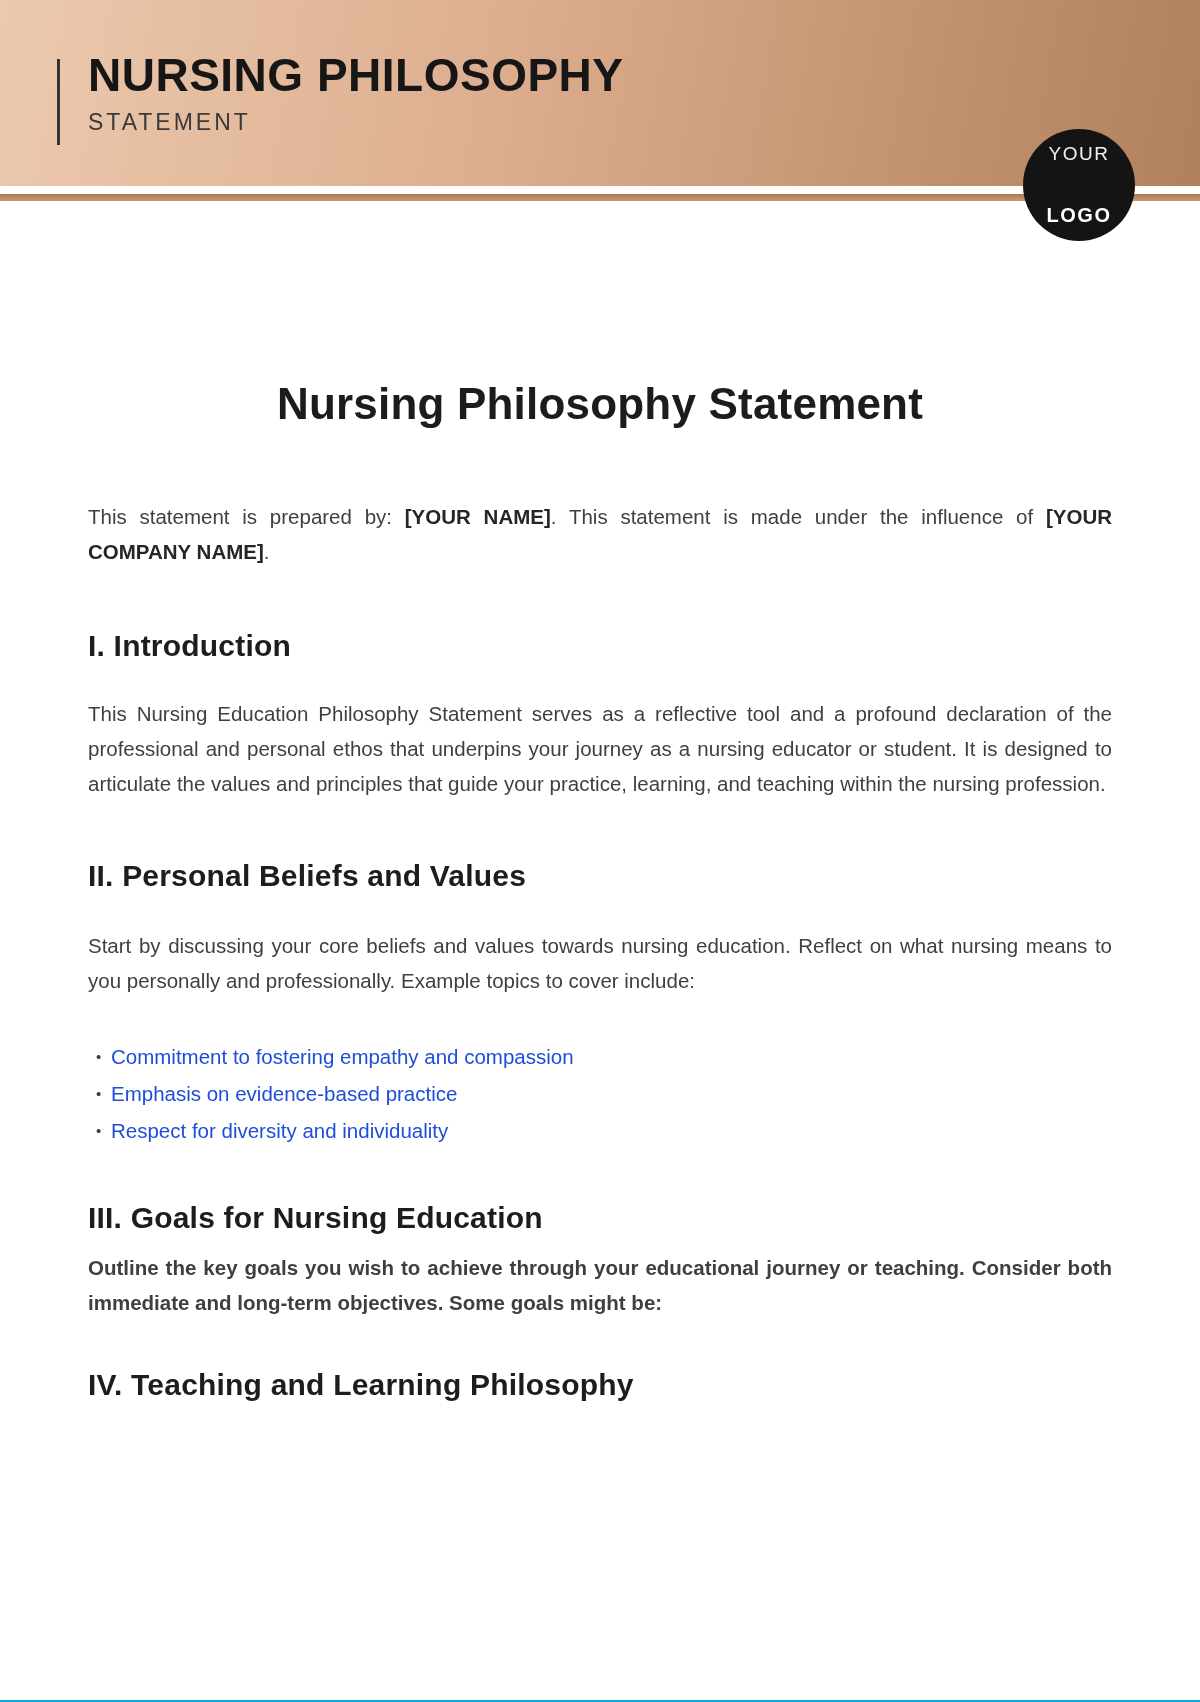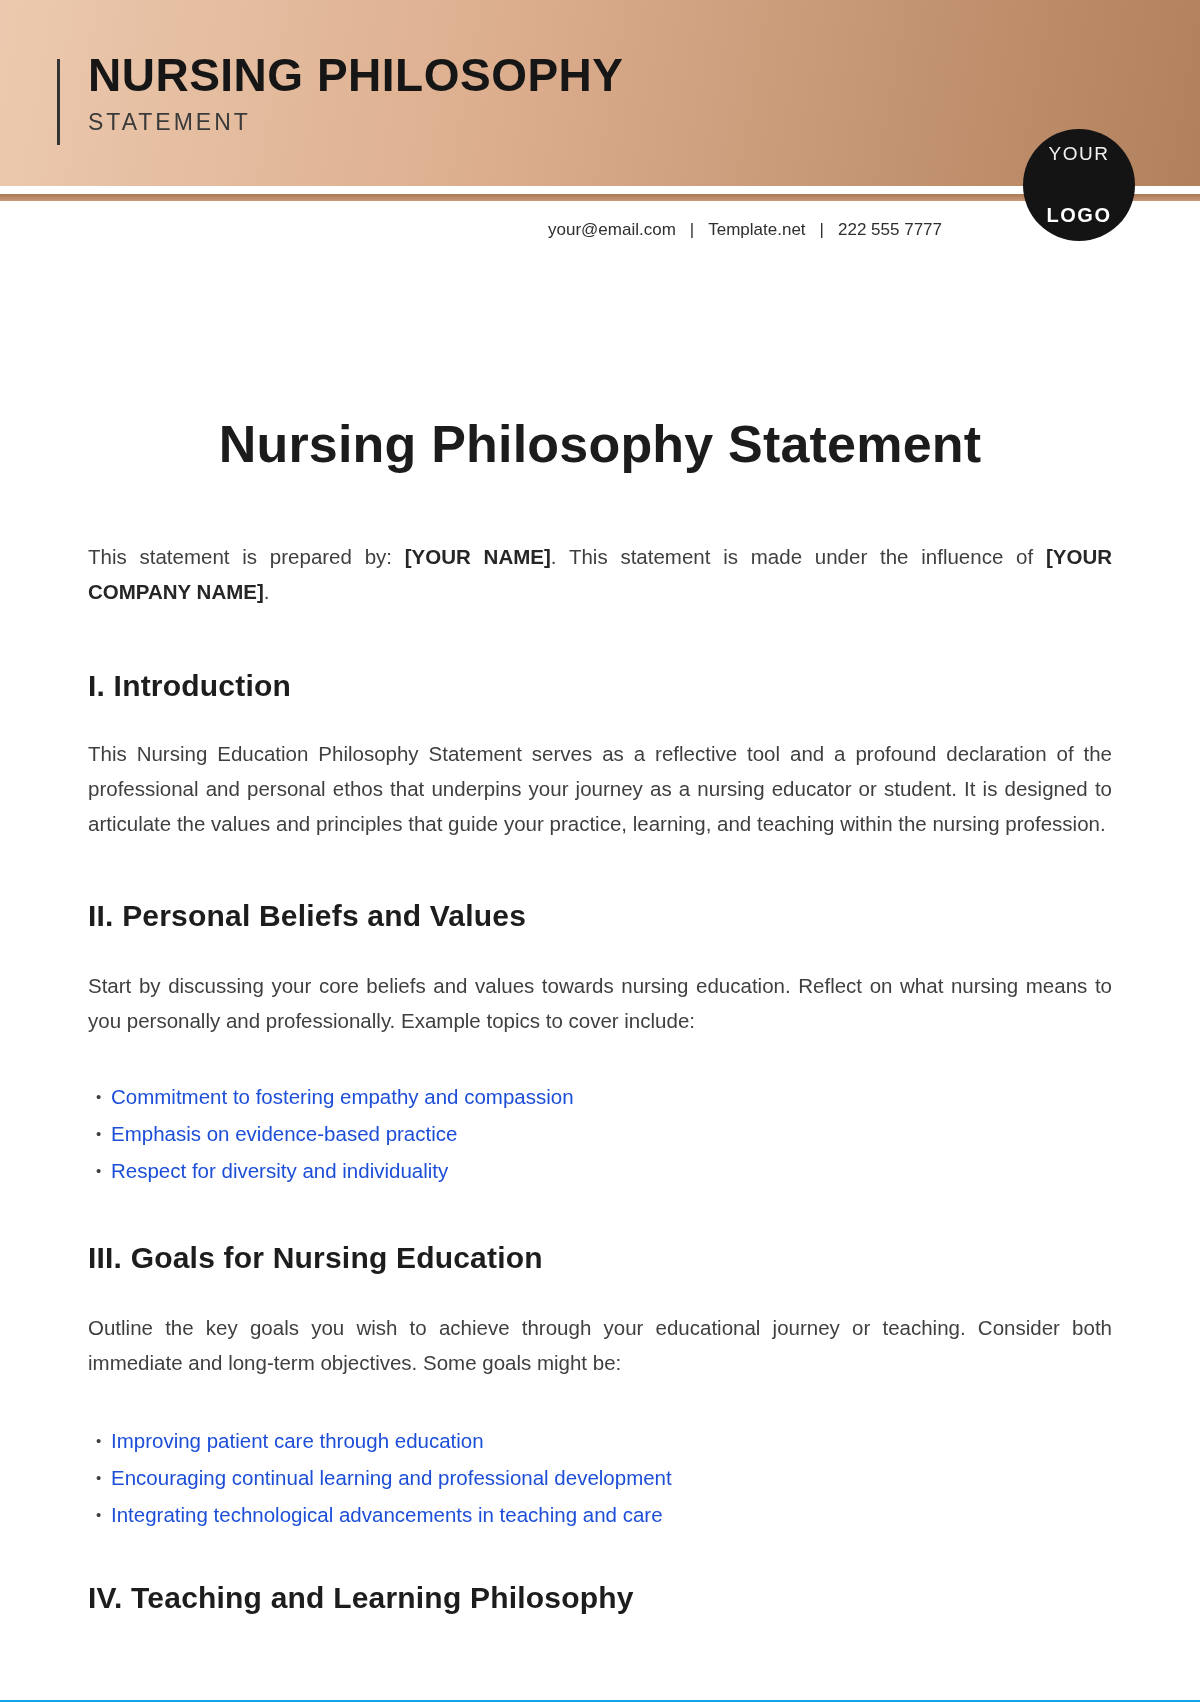--- a/index.html
+++ b/index.html
@@ -90,21 +90,21 @@
     white-space: nowrap;
   }
   .contact-sep { display: inline-block; margin: 0 14px; color: #2e2e2e; }
 
   
   .content { padding: 0 88px; }
 
   .doc-title {
     margin-top: 178px;
     text-align: center;
-    font-size: 52px;
+    font-size: 44px;
     line-height: 50px;
     font-weight: 700;
     color: #1c1c1c;
     letter-spacing: 0.2px;
   }
 
   p.body-text {
     font-size: 20.5px;
     line-height: 35px;
     color: #3f3f3f;
@@ -118,21 +118,21 @@
     line-height: 34px;
     font-weight: 700;
     color: #1d1d1d;
     letter-spacing: 0.2px;
   }
   .mt-h1 { margin-top: 60px; }
   .mt-p1 { margin-top: 33px; }
   .mt-h2 { margin-top: 58px; }
   .mt-p2 { margin-top: 35px; }
   .mt-h3 { margin-top: 52px; }
-  .mt-p3 { margin-top: 35px; }
+  .mt-p3 { margin-top: 15px; font-weight: bold; }
   .mt-h4 { margin-top: 48px; }
 
   ul.bullet-list {
     list-style: none;
     margin-top: 40px;
   }
   ul.bullet-list.goals { margin-top: 42px; }
   ul.bullet-list li {
     position: relative;
     padding-left: 23px;
@@ -163,45 +163,37 @@
     </div>
   </div>
   <div class="banner-gap"></div>
   <div class="banner-rule"></div>
 
   <div class="logo-badge">
     <span class="logo-line1">YOUR</span>
     <span class="logo-line2">LOGO</span>
   </div>
 
-  <div class="contact-row">
-    <span>your@email.com</span><span class="contact-sep">|</span><span>Template.net</span><span class="contact-sep">|</span><span>222 555 7777</span>
-  </div>
 
   <div class="content">
 
     <h1 class="doc-title">Nursing Philosophy Statement</h1>
 
     <p class="body-text intro-para"><span>This statement is prepared by: </span><span class="bold-placeholder">[YOUR NAME]</span><span>. This statement is made under the influence of </span><span class="bold-placeholder">[YOUR COMPANY NAME]</span><span>.</span></p>
 
     <h2 class="section-heading mt-h1">I. Introduction</h2>
     <p class="body-text mt-p1">This Nursing Education Philosophy Statement serves as a reflective tool and a profound declaration of the professional and personal ethos that underpins your journey as a nursing educator or student. It is designed to articulate the values and principles that guide your practice, learning, and teaching within the nursing profession.</p>
 
     <h2 class="section-heading mt-h2">II. Personal Beliefs and Values</h2>
     <p class="body-text mt-p2">Start by discussing your core beliefs and values towards nursing education. Reflect on what nursing means to you personally and professionally. Example topics to cover include:</p>
     <ul class="bullet-list">
         <li>Commitment to fostering empathy and compassion</li>
         <li>Emphasis on evidence-based practice</li>
         <li>Respect for diversity and individuality</li>
       </ul>
 
     <h2 class="section-heading mt-h3">III. Goals for Nursing Education</h2>
     <p class="body-text mt-p3">Outline the key goals you wish to achieve through your educational journey or teaching. Consider both immediate and long-term objectives. Some goals might be:</p>
-    <ul class="bullet-list goals">
-        <li>Improving patient care through education</li>
-        <li>Encouraging continual learning and professional development</li>
-        <li>Integrating technological advancements in teaching and care</li>
-      </ul>
 
     <h2 class="section-heading mt-h4">IV. Teaching and Learning Philosophy</h2>
 
   </div>
 </div>
 
 </body></html>

